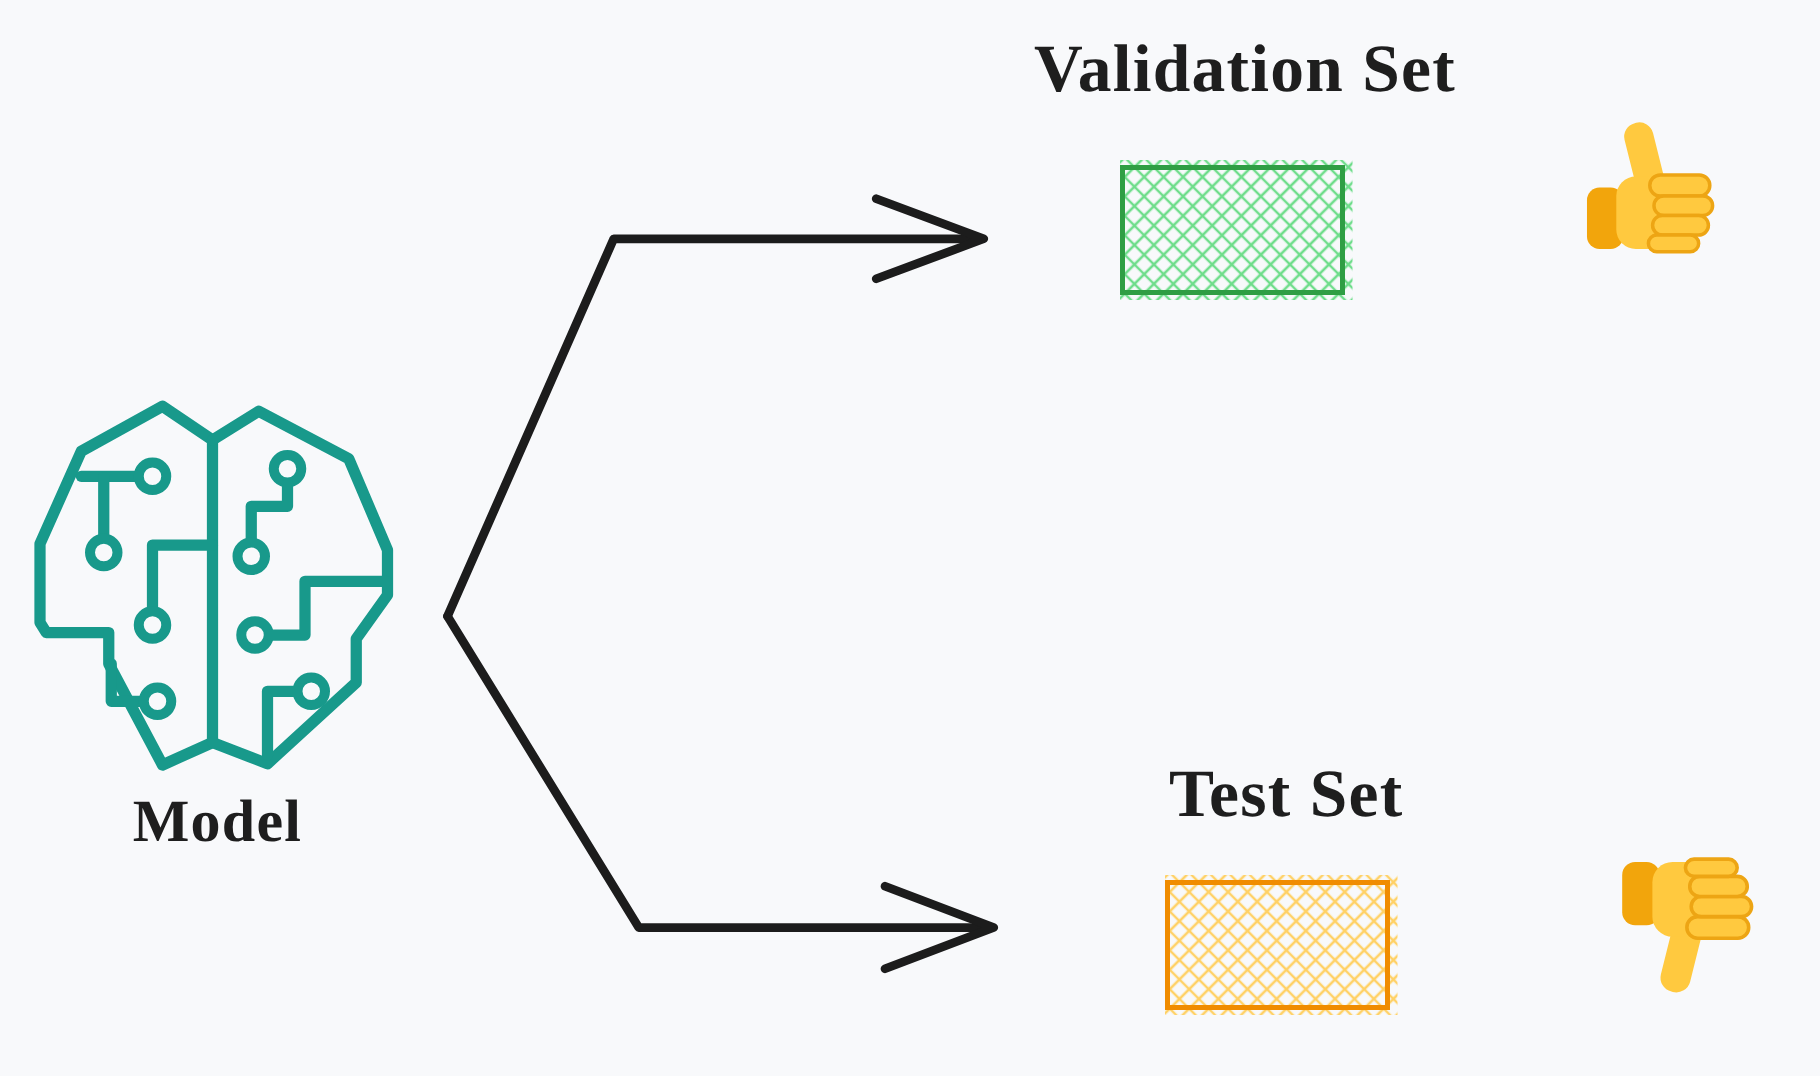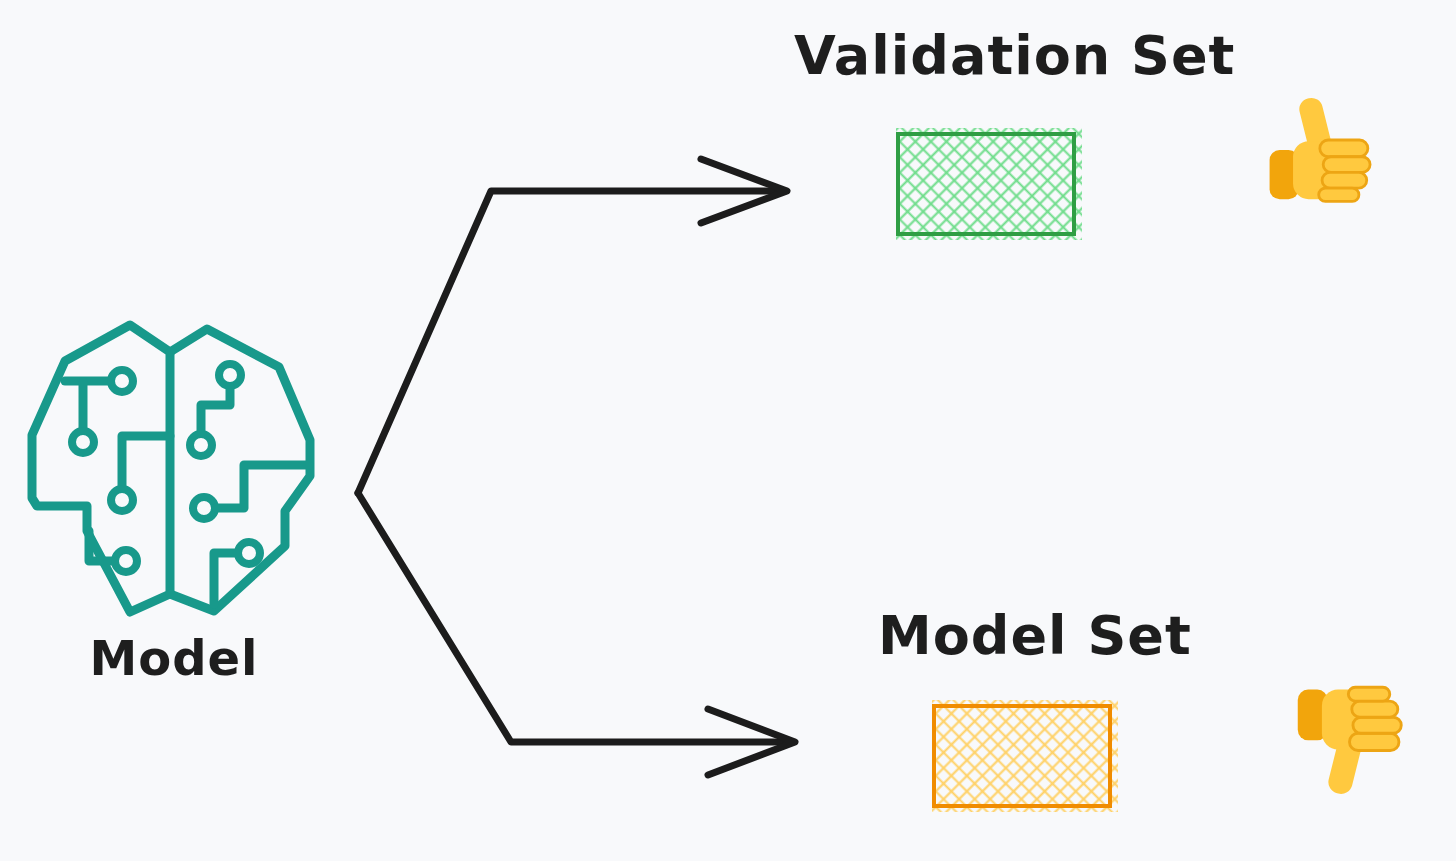--- a/index.html
+++ b/index.html
@@ -14,20 +14,21 @@
     overflow:hidden;
   }
   .abs{position:absolute;}
   .label{
     color:#1e1e1e;
     font-weight:bold;
     text-align:center;
     letter-spacing:1px;
     white-space:nowrap;
     line-height:1.1;
+    font-family:Liberation Serif, serif;
   }
   .label-model{left:14px;top:632px;width:320px;font-size:48px;}
   .label-validation{left:794px;top:26px;width:404px;font-size:54px;}
   .label-test{left:878px;top:606px;width:302px;font-size:54px;}
   svg{display:block;}
 </style>
 </head>
 <body>
 
 <div class="canvas">
@@ -102,21 +103,21 @@
         <g fill="#ffc93f" stroke="#eda514" stroke-width="2.5">
           <rect x="50" y="43" width="43" height="15" rx="7.5"></rect>
           <rect x="53" y="58" width="42" height="14" rx="7"></rect>
           <rect x="52" y="72" width="40" height="14" rx="7"></rect>
           <rect x="49" y="86" width="36" height="12" rx="6"></rect>
         </g>
       </g>
     </svg>
   </div>
 
-  <div class="abs label label-test">Model Set</div>
+  <div class="abs label label-test">Test Set</div>
 
   <div class="abs" style="left:928px;top:698px;width:196px;height:118px;">
     <svg width="196" height="118" viewBox="0 0 196 118">
       <defs>
         <pattern id="hatch-orange" width="11" height="11" patternUnits="userSpaceOnUse" patternTransform="rotate(45)">
           <path d="M0,5.5 H11 M5.5,0 V11" stroke-width="2.1" fill="none" stroke="#ffd166"></path>
         </pattern>
       </defs>
       <rect x="4" y="2" width="186" height="112" fill="url(#hatch-orange)"></rect>
       <rect x="6" y="8" width="176" height="100" fill="none" stroke-width="4" stroke="#f08c00"></rect>

